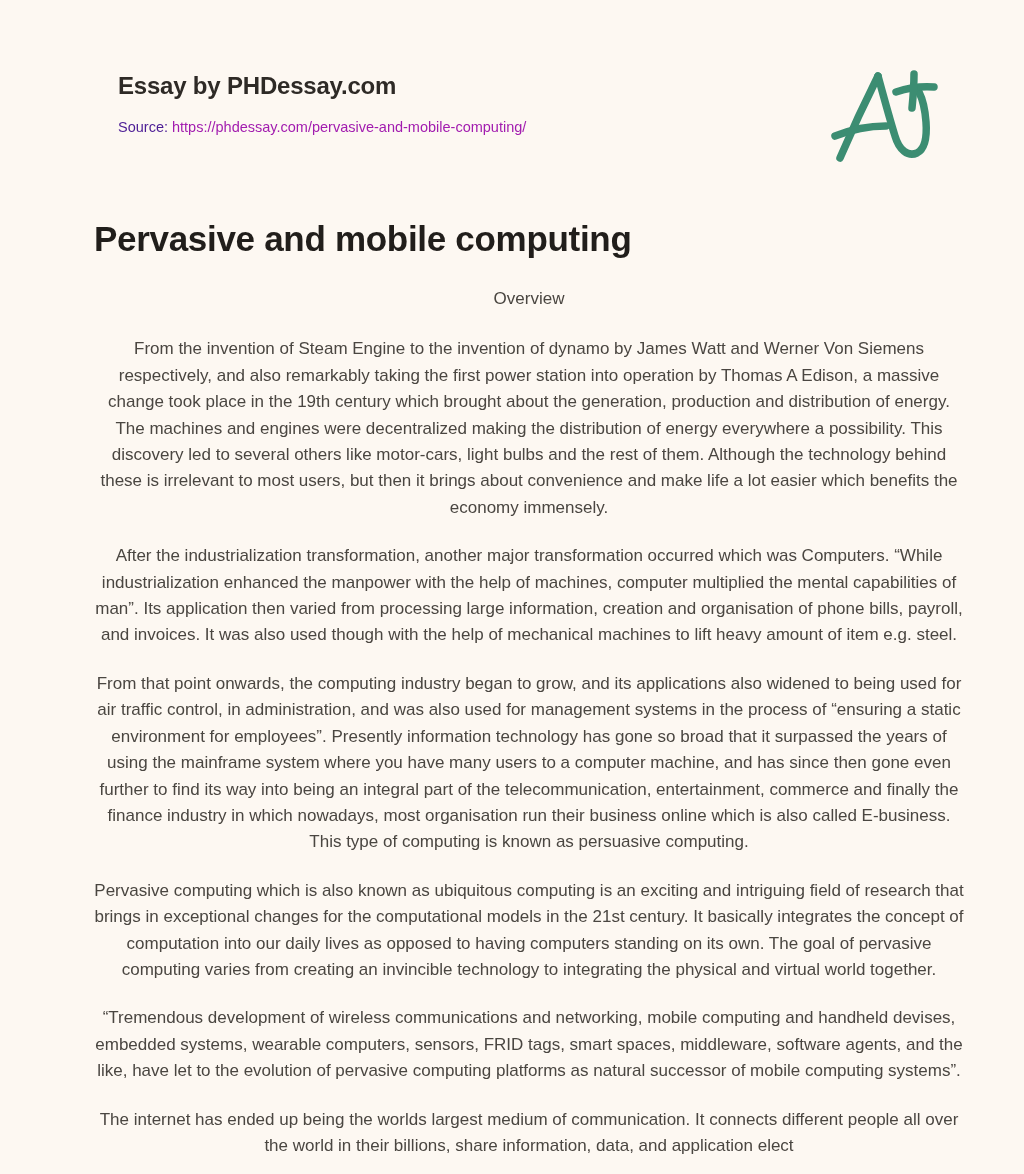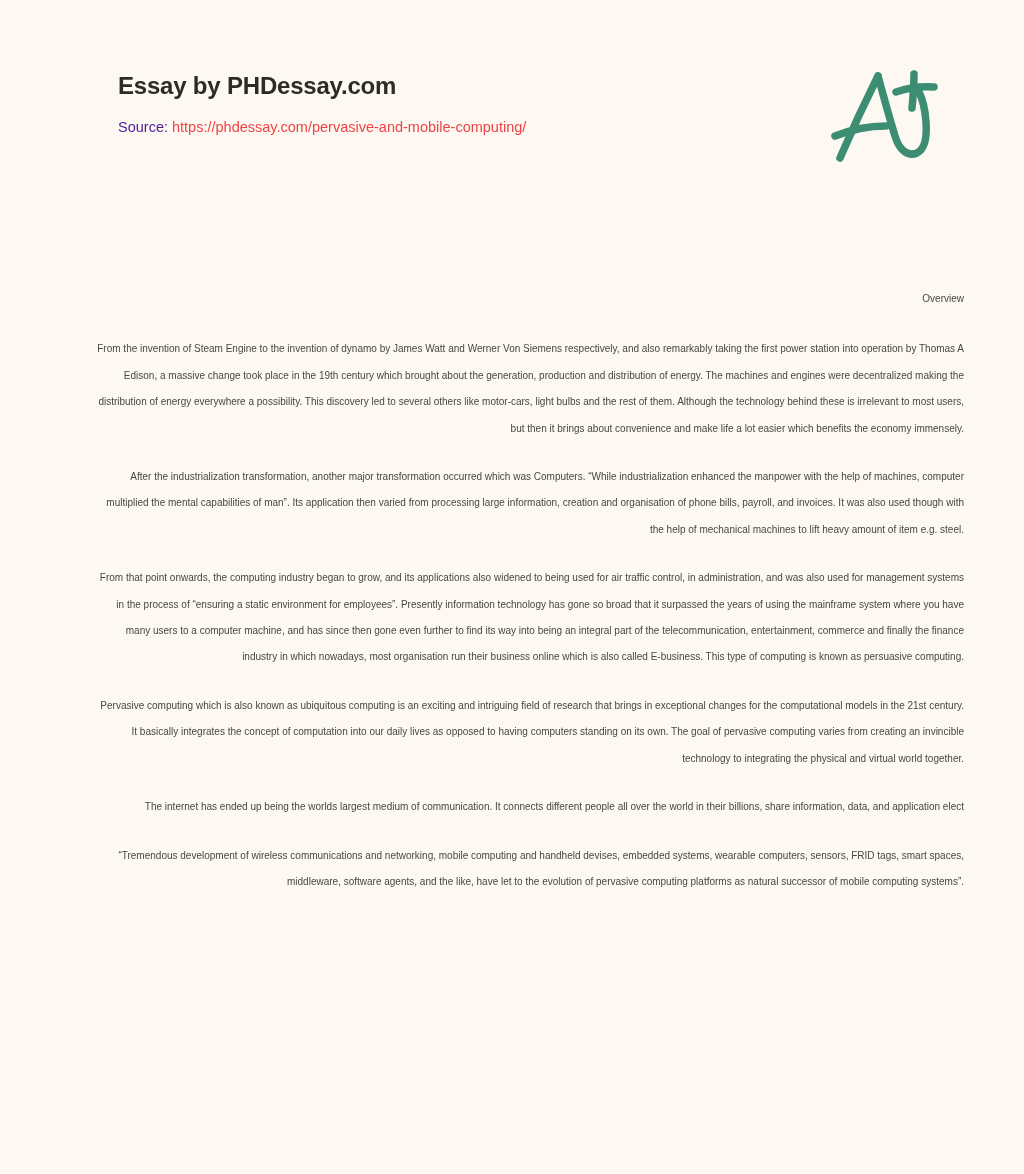--- a/index.html
+++ b/index.html
@@ -42,21 +42,21 @@
     margin: 17px 0 0 0;
     font-size: 14.5px;
     line-height: 1.3;
     color: #7b7570;
     white-space: nowrap;
   }
   .source-label {
     color: #4c1d95;
   }
   .source-url {
-    color: #ef4444;
+    color: #a21caf;
     text-decoration: none;
   }
 
   
   .logo {
     position: absolute;
     right: 78px;
     top: 58px;
     width: 120px;
     height: 110px;
@@ -82,24 +82,24 @@
 
   
   .content {
     position: absolute;
     left: 94px;
     top: 286px;
     width: 870px;
   }
   .content p {
     margin: 0 0 22px 0;
-    font-size: 10px;
+    font-size: 17px;
     line-height: 26.4px;
     color: #4a4641;
-    text-align: right;
+    text-align: center;
   }
   .content p:last-child {
     margin-bottom: 0;
   }
   .sec-heading {
     margin-bottom: 24px !important;
   }
   .fig-caption {
     margin-bottom: 24px !important;
   }
@@ -129,24 +129,25 @@
 
         <path d="M9 78 C 24 72, 42 68, 60 68"></path>
 
         <path d="M70 34 C 82 30, 96 28, 108 29"></path>
 
         <path d="M88 16 C 88 28, 87 40, 86 50"></path>
       </g>
     </svg>
   </div>
 
+  <h1 class="doc-title">Pervasive and mobile computing</h1>
 
   <div class="content">
     <p class="sec-heading">Overview</p>
     <p>From the invention of Steam Engine to the invention of dynamo by James Watt and Werner Von Siemens respectively, and also remarkably taking the first power station into operation by Thomas A Edison, a massive change took place in the 19th century which brought about the generation, production and distribution of energy. The machines and engines were decentralized making the distribution of energy everywhere a possibility. This discovery led to several others like motor-cars, light bulbs and the rest of them. Although the technology behind these is irrelevant to most users, but then it brings about convenience and make life a lot easier which benefits the economy immensely.</p>
     <p>After the industrialization transformation, another major transformation occurred which was Computers. “While industrialization enhanced the manpower with the help of machines, computer multiplied the mental capabilities of man”. Its application then varied from processing large information, creation and organisation of phone bills, payroll, and invoices. It was also used though with the help of mechanical machines to lift heavy amount of item e.g. steel.</p>
     <p>From that point onwards, the computing industry began to grow, and its applications also widened to being used for air traffic control, in administration, and was also used for management systems in the process of “ensuring a static environment for employees”. Presently information technology has gone so broad that it surpassed the years of using the mainframe system where you have many users to a computer machine, and has since then gone even further to find its way into being an integral part of the telecommunication, entertainment, commerce and finally the finance industry in which nowadays, most organisation run their business online which is also called E-business. This type of computing is known as persuasive computing.</p>
     <p>Pervasive computing which is also known as ubiquitous computing is an exciting and intriguing field of research that brings in exceptional changes for the computational models in the 21st century. It basically integrates the concept of computation into our daily lives as opposed to having computers standing on its own. The goal of pervasive computing varies from creating an invincible technology to integrating the physical and virtual world together.</p>
+    <p>“Tremendous development of wireless communications and networking, mobile computing and handheld devises, embedded systems, wearable computers, sensors, FRID tags, smart spaces, middleware, software agents, and the like, have let to the evolution of pervasive computing platforms as natural successor of mobile computing systems”.</p>
     <p>The internet has ended up being the worlds largest medium of communication. It connects different people all over the world in their billions, share information, data, and application elect</p>
-    <p>“Tremendous development of wireless communications and networking, mobile computing and handheld devises, embedded systems, wearable computers, sensors, FRID tags, smart spaces, middleware, software agents, and the like, have let to the evolution of pervasive computing platforms as natural successor of mobile computing systems”.</p>
   </div>
 
 </div>
 
 </body></html>

